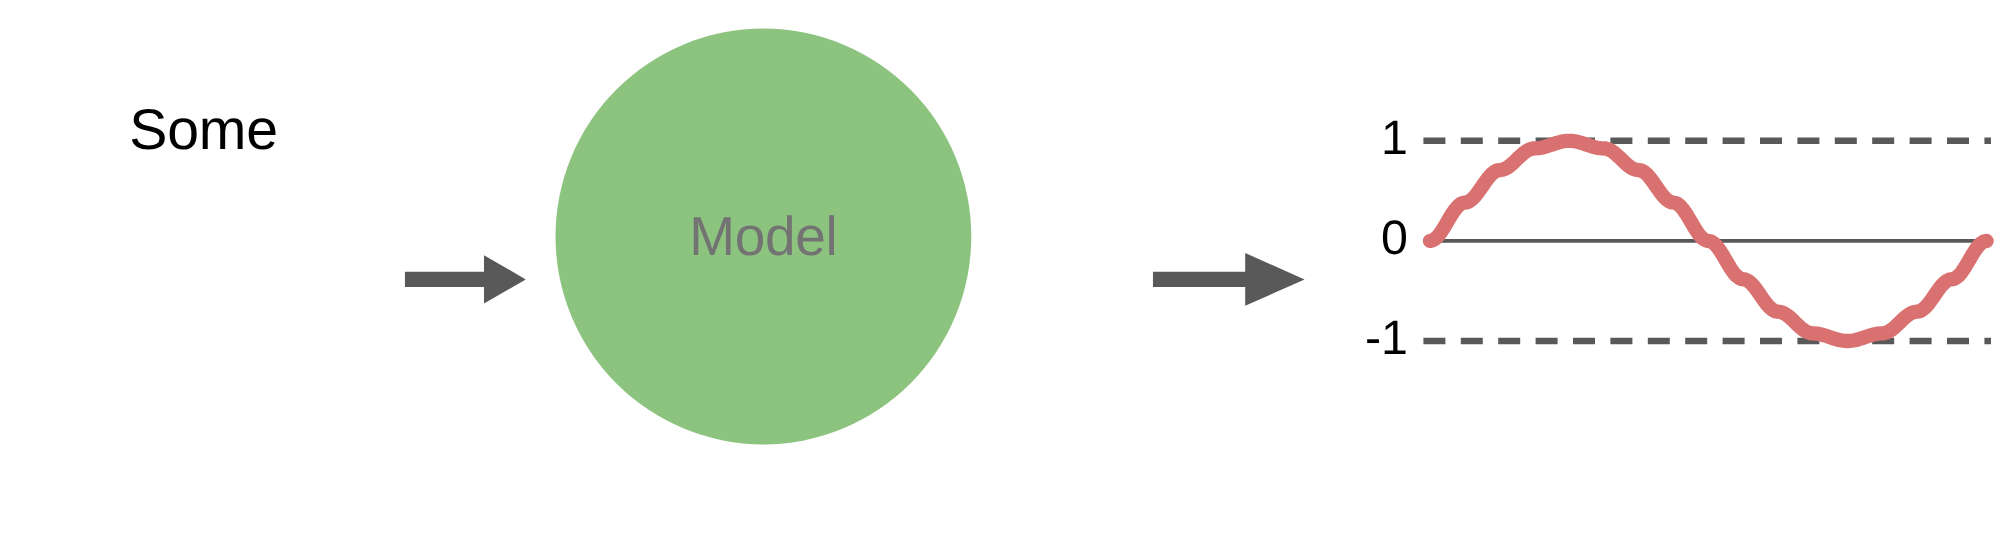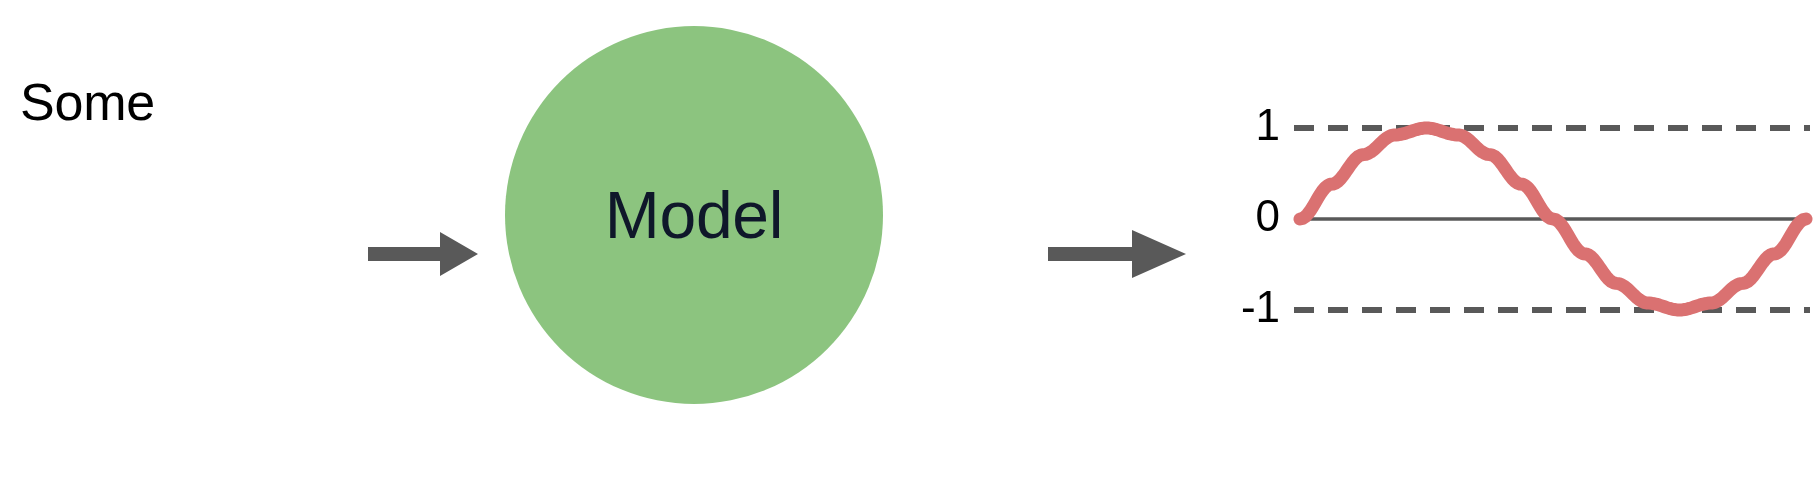--- a/index.html
+++ b/index.html
@@ -17,22 +17,23 @@
     width: 1814px;
     height: 496px;
     background: #ffffff;
     overflow: hidden;
   }
 
   
   #input-text {
     position: absolute;
     left: 20px;
-    top: 72px;
+    top: 88px;
     width: 330px;
+    text-align: center;
     color: #000000;
     font-size: 52px;
     line-height: 1.16;
     font-weight: 400;
     letter-spacing: -0.2px;
     white-space: nowrap;
   }
   #input-text .tline { display: block; }
 
   
@@ -57,22 +58,22 @@
     inset: 0;
     border-radius: 50%;
     background: #8cc47f;
   }
   #model-label {
     position: absolute;
     inset: 0;
     display: flex;
     align-items: center;
     justify-content: center;
-    color: #0f172a;
-    font-size: 66px;
+    color: #737373;
+    font-size: 50px;
     line-height: 1;
     letter-spacing: -0.3px;
   }
 
   
   #output-plot {
     position: absolute;
     left: 1210px;
     top: 86px;
     width: 600px;

